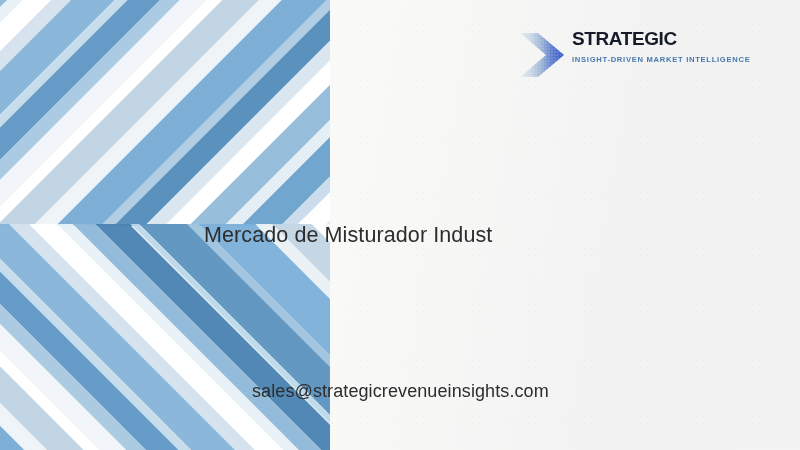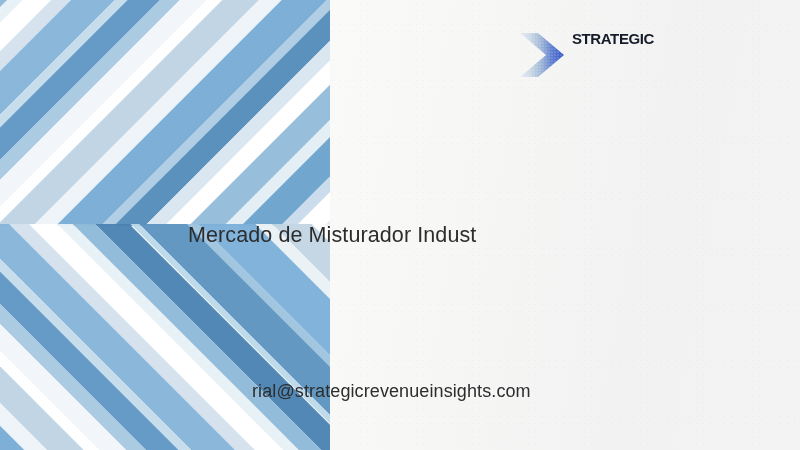--- a/index.html
+++ b/index.html
@@ -94,40 +94,40 @@
     margin-top: 2px;
     position: relative;
   }
   .logo-text {
     margin-left: 6px;
     padding-top: 1px;
   }
   .logo-line {
     font-family: "Liberation Sans", sans-serif;
     font-weight: 700;
-    font-size: 15px;
+    font-size: 19px;
     letter-spacing: -0.4px;
     line-height: 19.5px;
     color: #151b28;
     white-space: nowrap;
   }
   .logo-tagline {
     font-family: "Liberation Sans", sans-serif;
     font-weight: 700;
     font-size: 7.6px;
     letter-spacing: 0.72px;
     color: #4679ad;
     margin-top: 6px;
     white-space: nowrap;
   }
 
   
   .title-block {
     position: absolute;
-    left: 188px;
+    left: 204px;
     top: 206px;
     width: 430px;
   }
   .title-line {
     font-family: "Liberation Sans", sans-serif;
     font-size: 21.5px;
     line-height: 58px;
     color: #2d2d2d;
     white-space: nowrap;
     letter-spacing: 0.1px;
@@ -258,22 +258,23 @@
             <rect width="3" height="3" fill="none"></rect>
             <circle cx="1" cy="1" r="0.55" fill="#ffffff" opacity="0.55"></circle>
           </pattern>
         </defs>
         <path d="M2 3 L20 3 L46 25 L20 47 L2 47 L28 25 Z" fill="url(#markGrad)"></path>
         <path d="M2 3 L20 3 L46 25 L20 47 L2 47 L28 25 Z" fill="url(#dotPat)"></path>
       </svg>
     </div>
     <div class="logo-text">
       <div class="logo-line">STRATEGIC</div>
+      <div class="logo-tagline">INSIGHT-DRIVEN MARKET INTELLIGENCE</div>
     </div>
   </div>
 
   <div class="title-block">
     <div class="title-line">Mercado de Misturador Indust</div>
   </div>
 
-  <div class="email">rial@strategicrevenueinsights.com</div>
+  <div class="email">sales@strategicrevenueinsights.com</div>
 
 </div>
 
 </body></html>

